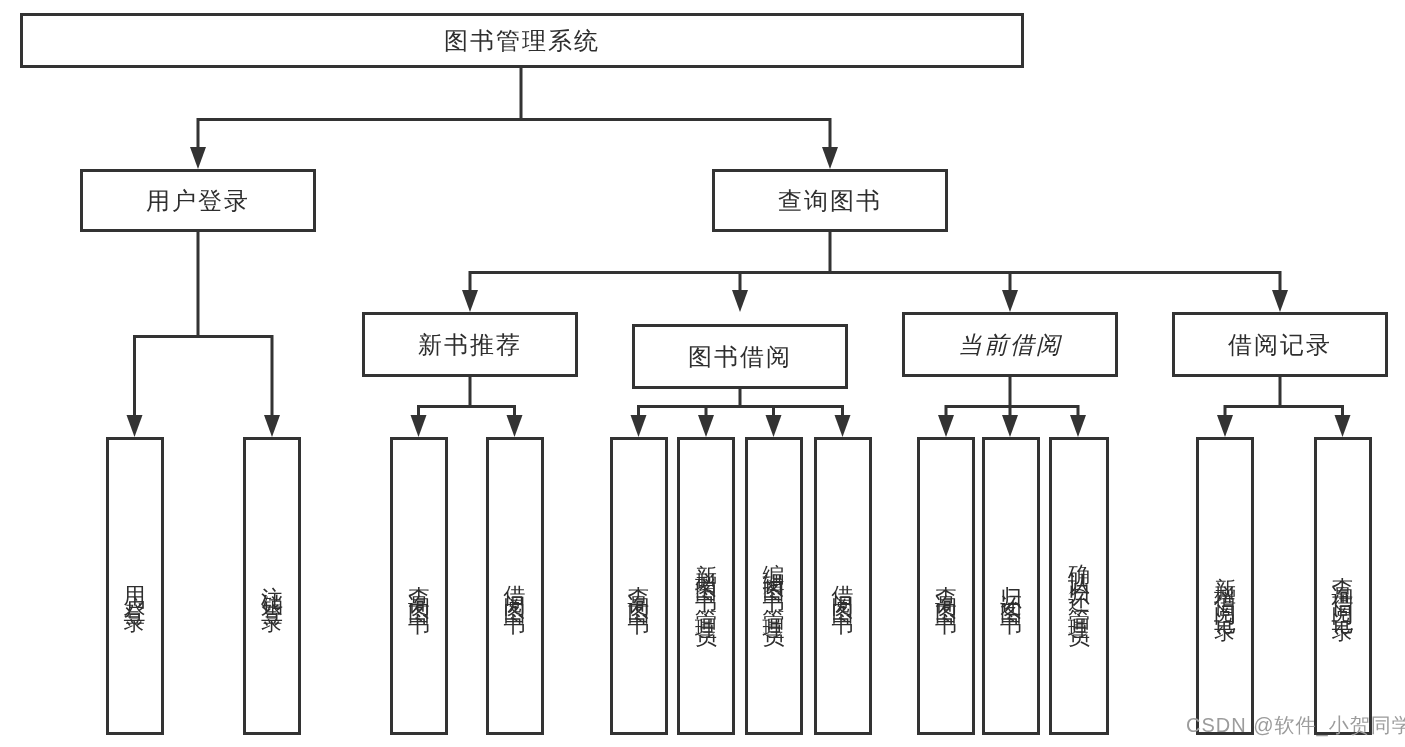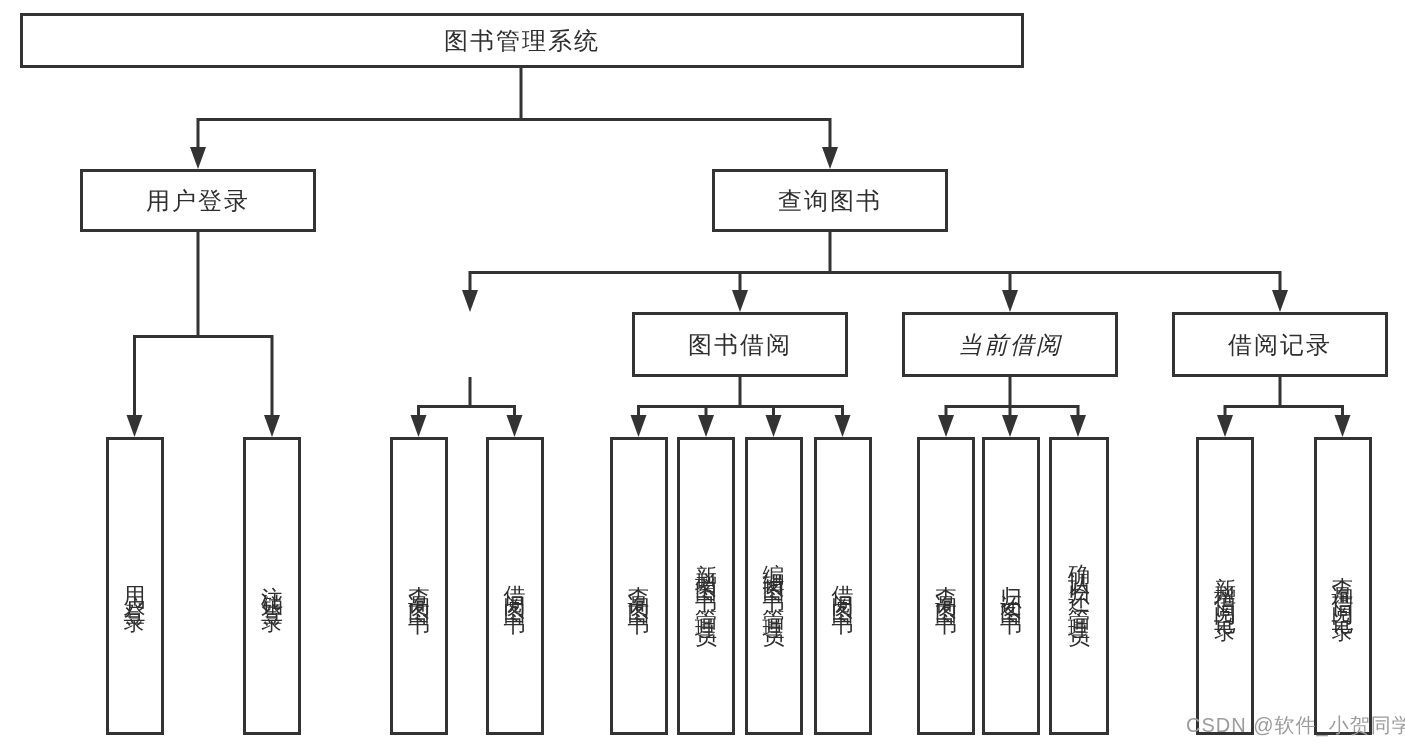--- a/index.html
+++ b/index.html
@@ -87,21 +87,22 @@
       <polygon points="1217,415 1233,415 1225,437"></polygon>
       <polygon points="1334.5,415 1350.5,415 1342.5,437"></polygon>
     </g>
   </svg>
 
   <div class="hbox" style="left:20px;top:13px;width:1004px;height:55px;">图书管理系统</div>
 
   <div class="hbox" style="left:80px;top:169px;width:236px;height:63px;">用户登录</div>
   <div class="hbox" style="left:712px;top:169px;width:236px;height:63px;">查询图书</div>
 
-  <div class="hbox" style="left:632px;top:312px;width:216px;height:65px;">图书借阅</div>
+  <div class="hbox" style="left:362px;top:312px;width:216px;height:65px;">新书推荐</div>
+  <div class="hbox" style="left:632px;top:324px;width:216px;height:65px;">图书借阅</div>
   <div class="hbox" style="left:902px;top:312px;width:216px;height:65px;font-style:italic;">当前借阅</div>
   <div class="hbox" style="left:1172px;top:312px;width:216px;height:65px;">借阅记录</div>
 
   <div class="vbox" style="left:105.5px;">
     <span class="vtext">用户登录</span>
   </div>
   <div class="vbox" style="left:243px;">
     <span class="vtext">注销登录</span>
   </div>
 

